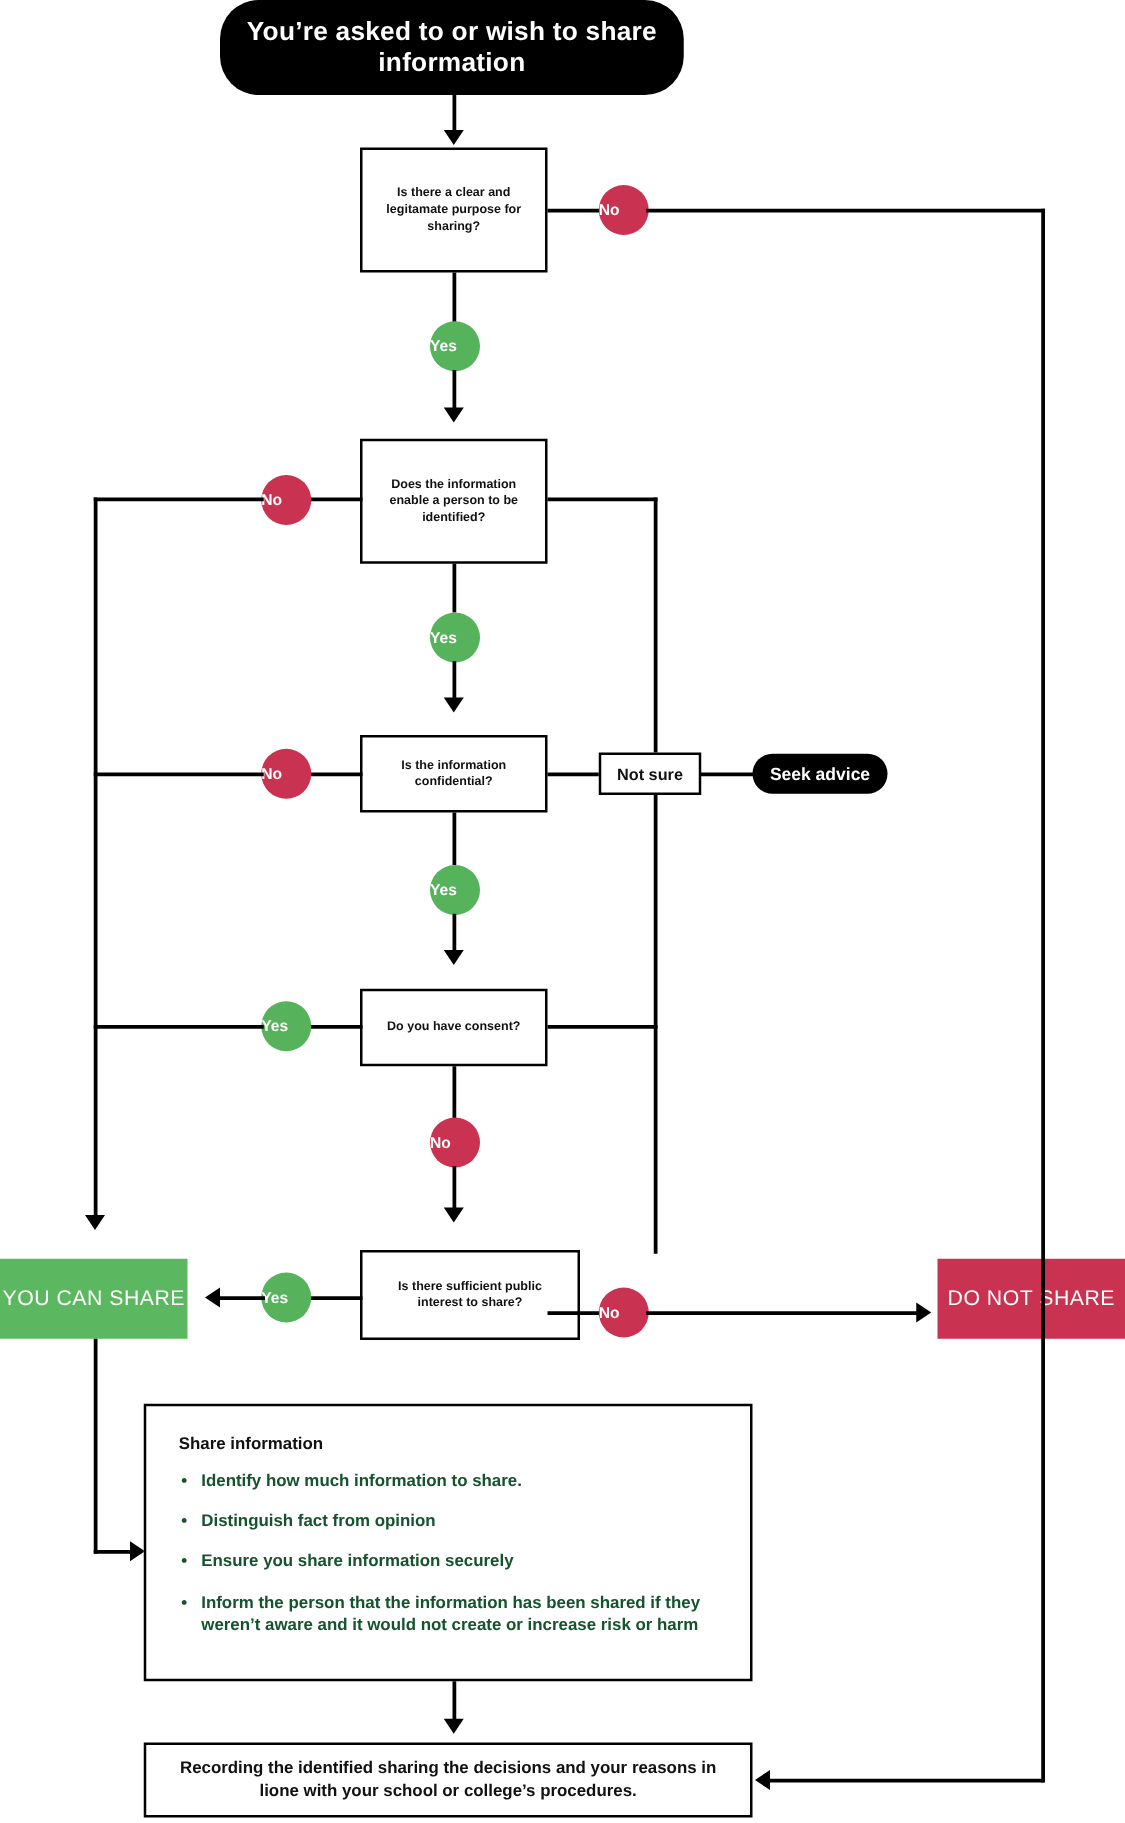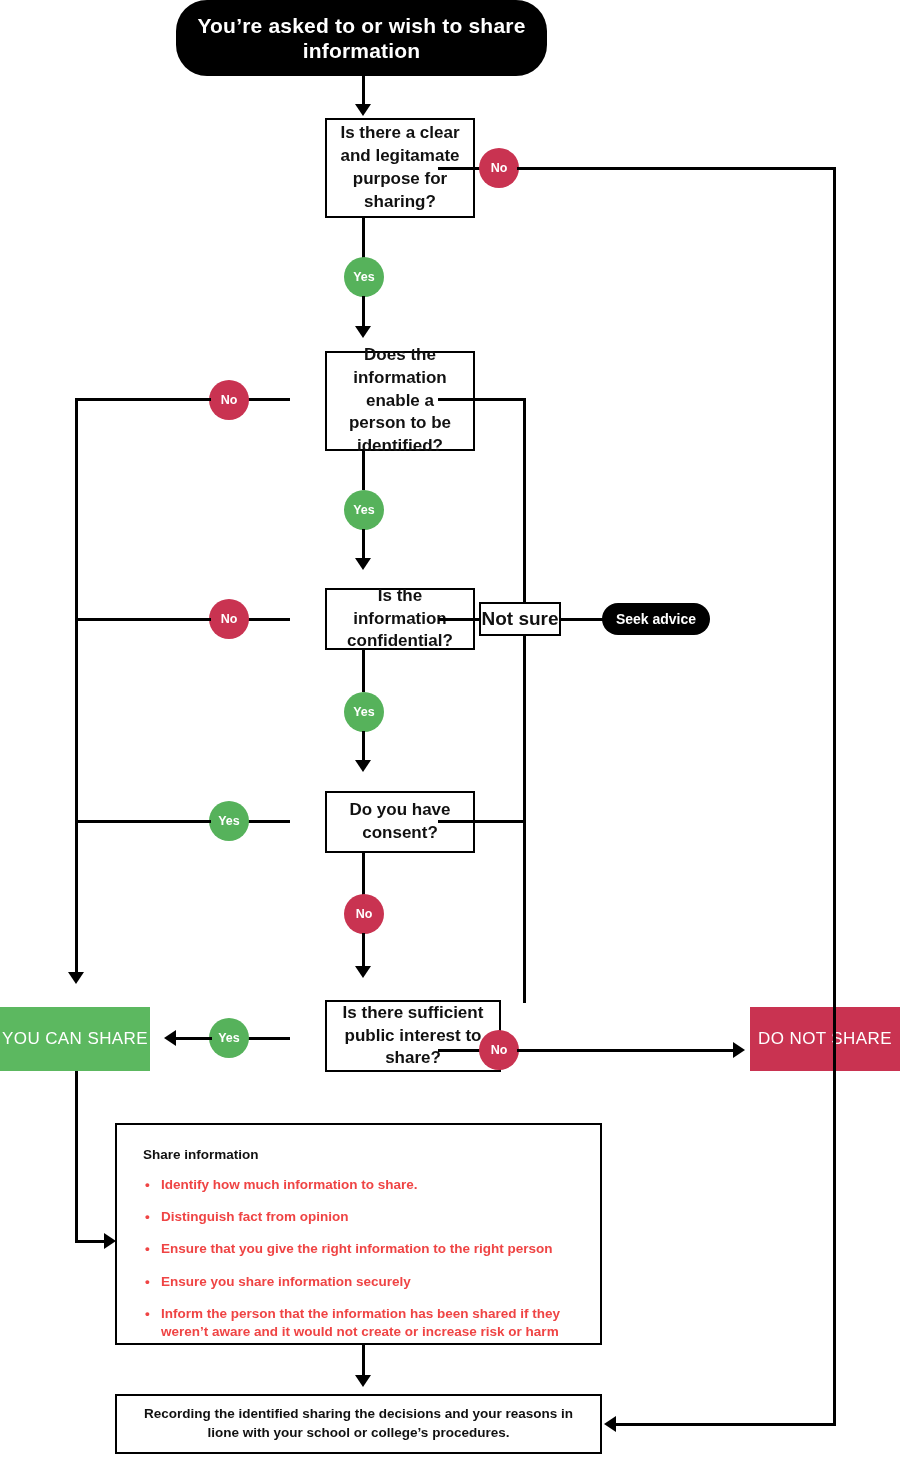--- a/index.html
+++ b/index.html
@@ -15,31 +15,31 @@
   
   .blackbox{
     background:#000000;color:#ffffff;font-weight:bold;border-radius:31px;
   }
   .title-box{font-size:21px;line-height:1.2;letter-spacing:.2px;}
   .seek-box{font-size:14px;font-weight:bold;}
 
   
   .whitebox{
     background:#ffffff;border:2px solid #000000;color:#111111;
-    font-size:17px;line-height:1.35;font-weight:bold;margin-left:37px;
+    font-size:10px;line-height:1.35;font-weight:bold;
   }
   .plainbox{
     background:#ffffff;border:2px solid #000000;color:#111111;
-    font-size:19px;font-weight:bold;
+    font-size:13px;font-weight:bold;
   }
 
   
   .badge{
     border-radius:50%;color:#ffffff;font-size:12.5px;font-weight:bold;
-    display:flex;align-items:center;justify-content:center;
+    display:flex;align-items:center;
   }
   .badge.yes{background:#56b25b;}
   .badge.no{background:#c93351;}
 
   
   .result{
     color:#ffffff;font-size:17px;font-weight:normal;line-height:1.25;letter-spacing:.4px;
   }
   .result.can{background:#5cb860;}
   .result.cannot{background:#c93351;}
@@ -54,21 +54,21 @@
   .arrow.right{border-top:8px solid transparent;border-bottom:8px solid transparent;border-left:12px solid #000;}
 
   
   .listbox{
     position:absolute;box-sizing:border-box;background:#ffffff;border:2px solid #000;
     padding:22px 26px 18px 26px;
   }
   .listbox h4{margin:0 0 14px 0;font-size:13.5px;font-weight:bold;color:#111;}
   .listbox ul{margin:0;padding:0;list-style:none;}
   .listbox li{
-    font-size:13.5px;font-weight:bold;color:#ef4444;line-height:1.35;
+    font-size:13.5px;font-weight:bold;color:#14532d;line-height:1.35;
     margin-bottom:14px;padding-left:18px;position:relative;
   }
   .listbox li:last-child{margin-bottom:0;}
   .listbox li:before{content:"\2022";position:absolute;left:2px;top:0;}
   .recordbox{
     position:absolute;box-sizing:border-box;background:#fff;border:2px solid #000;
     display:flex;align-items:center;justify-content:center;text-align:center;
     font-size:13.5px;font-weight:bold;color:#111;line-height:1.4;padding:0 22px;
   }
 </style>
@@ -201,21 +201,20 @@
 
   <div class="ln v" style="left:75px;top:1071px;height:172px;"></div>
   <div class="ln h" style="left:75px;top:1240px;width:32px;"></div>
   <div class="arrow right" style="left:104px;top:1233px;"></div>
 
   <div class="listbox" style="left:115px;top:1123px;width:487px;height:222px;">
     <h4>Share information</h4>
     <ul>
       <li>Identify how much information to share.</li>
       <li>Distinguish fact from opinion</li>
-      <li>Ensure that you give the right information to the right person</li>
       <li>Ensure you share information securely</li>
       <li>Inform the person that the information has been shared if they weren’t aware and it would not create or increase risk or harm</li>
     </ul>
   </div>
 
   <div class="ln v" style="left:362px;top:1345px;height:36px;"></div>
   <div class="arrow down" style="left:355px;top:1375px;"></div>
 
   <div class="recordbox" style="left:115px;top:1394px;width:487px;height:60px;">
     <span>Recording the identified sharing the decisions and your reasons in lione with your school or college’s procedures.</span>

